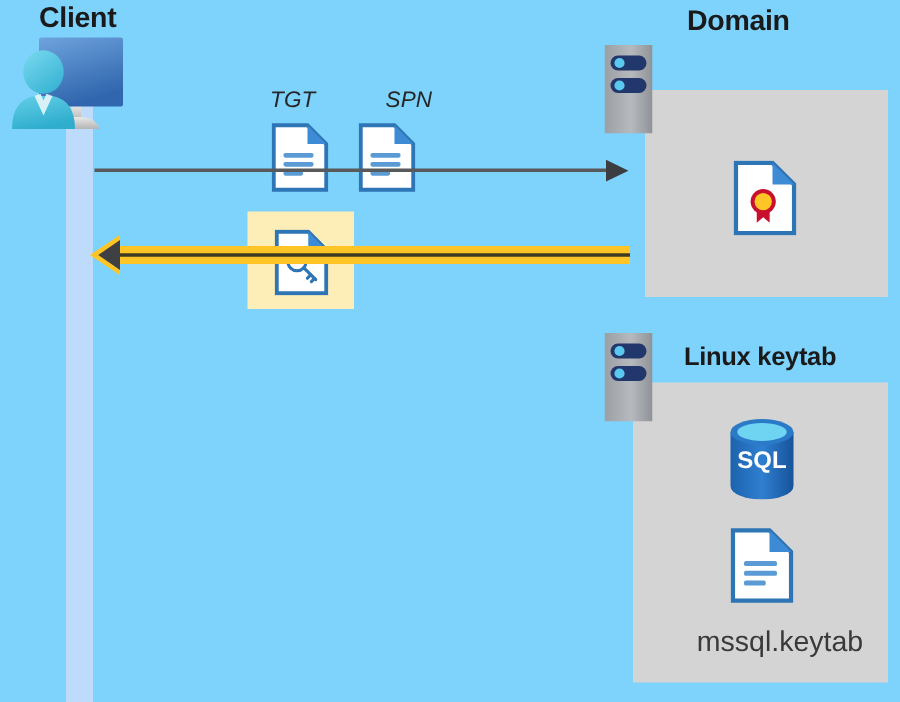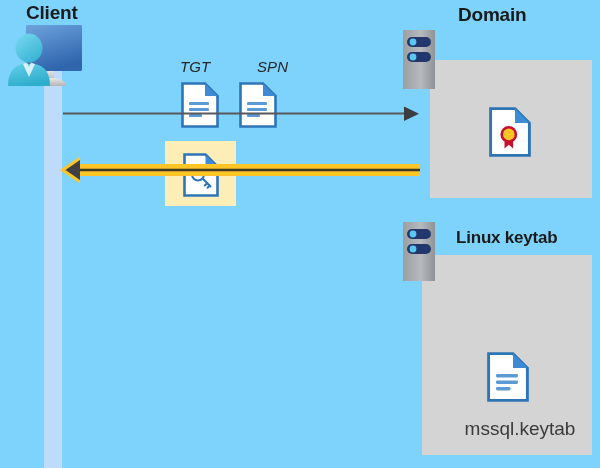--- a/index.html
+++ b/index.html
@@ -224,20 +224,35 @@
       <path d="M1.6 1.6 H26 L40.4 16 V48.4 H1.6 Z" fill="#ffffff" stroke="#2e75b6" stroke-width="2.9"></path>
       <path d="M26 1.6 L40.4 16 H26 Z" fill="#3d8bd4"></path>
 
       <path d="M15.5 29 L15.5 41.5 L19.8 37.8 L24.1 41.5 L24.1 29 Z" fill="#c8102e"></path>
 
       <circle cx="19.8" cy="27.4" r="8.4" fill="#c8102e"></circle>
       <circle cx="19.8" cy="27.4" r="5.8" fill="#ffc425"></circle>
     </svg>
   </div>
 
+  <div class="abs" id="sql-icon">
+    <svg width="52" height="54" viewBox="0 0 52 54">
+      <defs>
+        <linearGradient id="sqlBody" x1="0" y1="0" x2="1" y2="0">
+          <stop offset="0%" stop-color="#1c63ae"></stop>
+          <stop offset="50%" stop-color="#2f7fd0"></stop>
+          <stop offset="100%" stop-color="#17539a"></stop>
+        </linearGradient>
+      </defs>
+      <path d="M5 9 H47 V45 A21 9 0 0 1 5 45 Z" fill="url(#sqlBody)"></path>
+      <ellipse cx="26" cy="9" rx="21" ry="8.6" fill="#2a7ac8"></ellipse>
+      <ellipse cx="26" cy="9" rx="16.5" ry="6" fill="#6fd4f2"></ellipse>
+      <text x="26" y="33" font-family="Liberation Sans, sans-serif" font-size="16" font-weight="bold" fill="#ffffff" text-anchor="middle">SQL</text>
+    </svg>
+  </div>
 
   <div class="abs" id="keytab-doc">
     <svg width="42" height="50" viewBox="0 0 42 50">
       <path d="M1.6 1.6 H26 L40.4 16 V48.4 H1.6 Z" fill="#ffffff" stroke="#2e75b6" stroke-width="2.9"></path>
       <path d="M26 1.6 L40.4 16 H26 Z" fill="#3d8bd4"></path>
       <g fill="#5b9bd5">
         <rect x="9" y="22" width="22" height="3.4" rx="1.3"></rect>
         <rect x="9" y="28.5" width="22" height="3.4" rx="1.3"></rect>
         <rect x="9" y="35" width="14.5" height="3.4" rx="1.3"></rect>
       </g>

